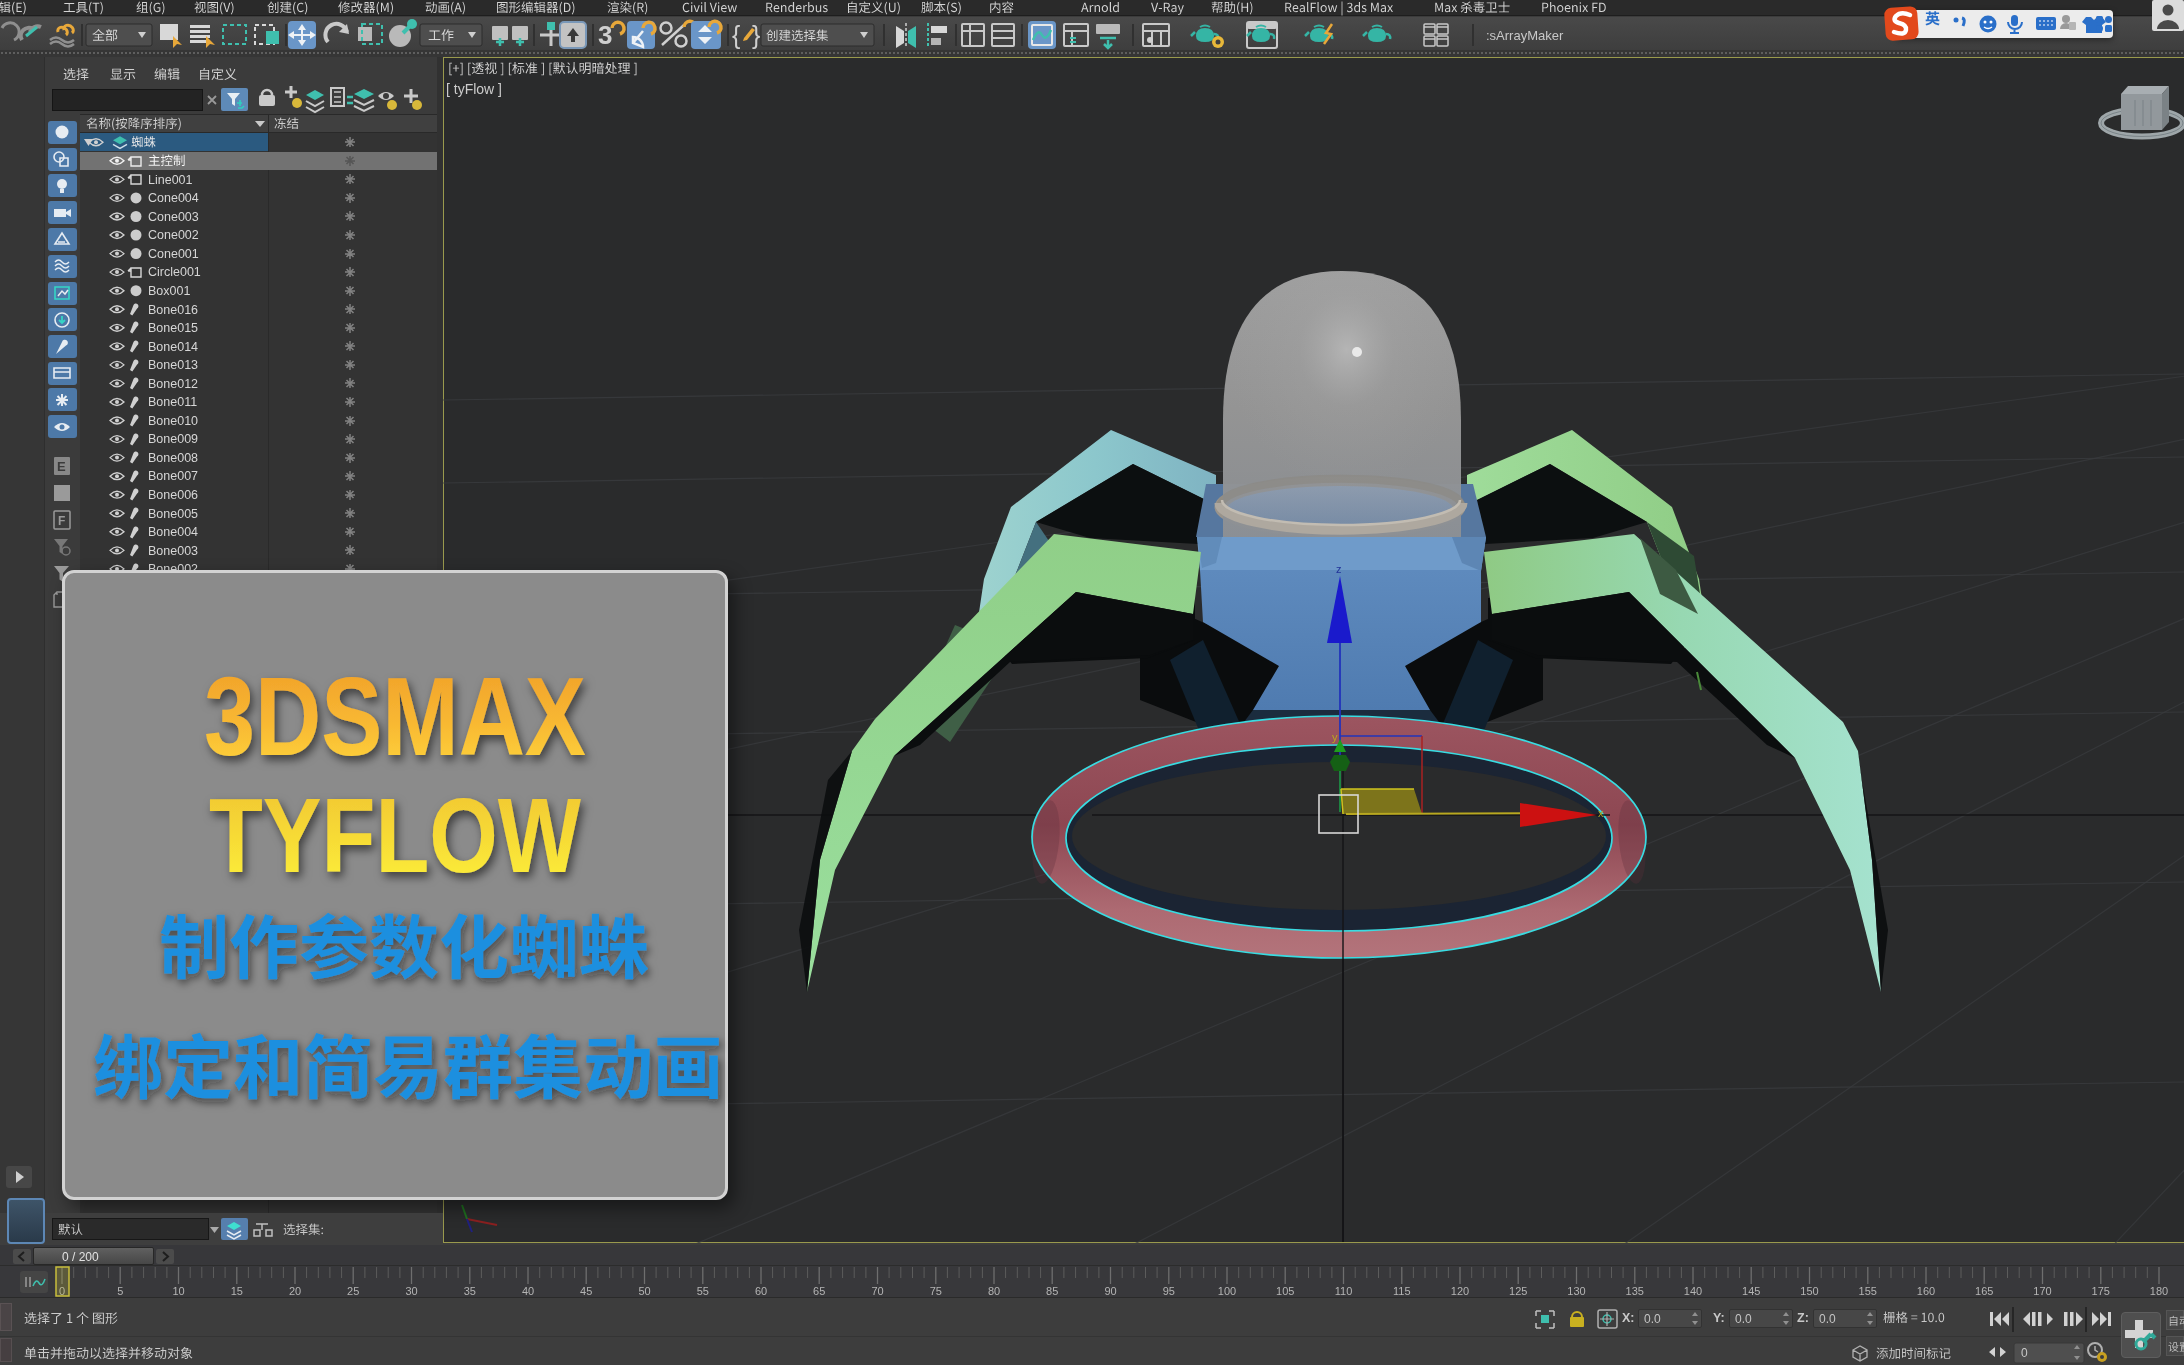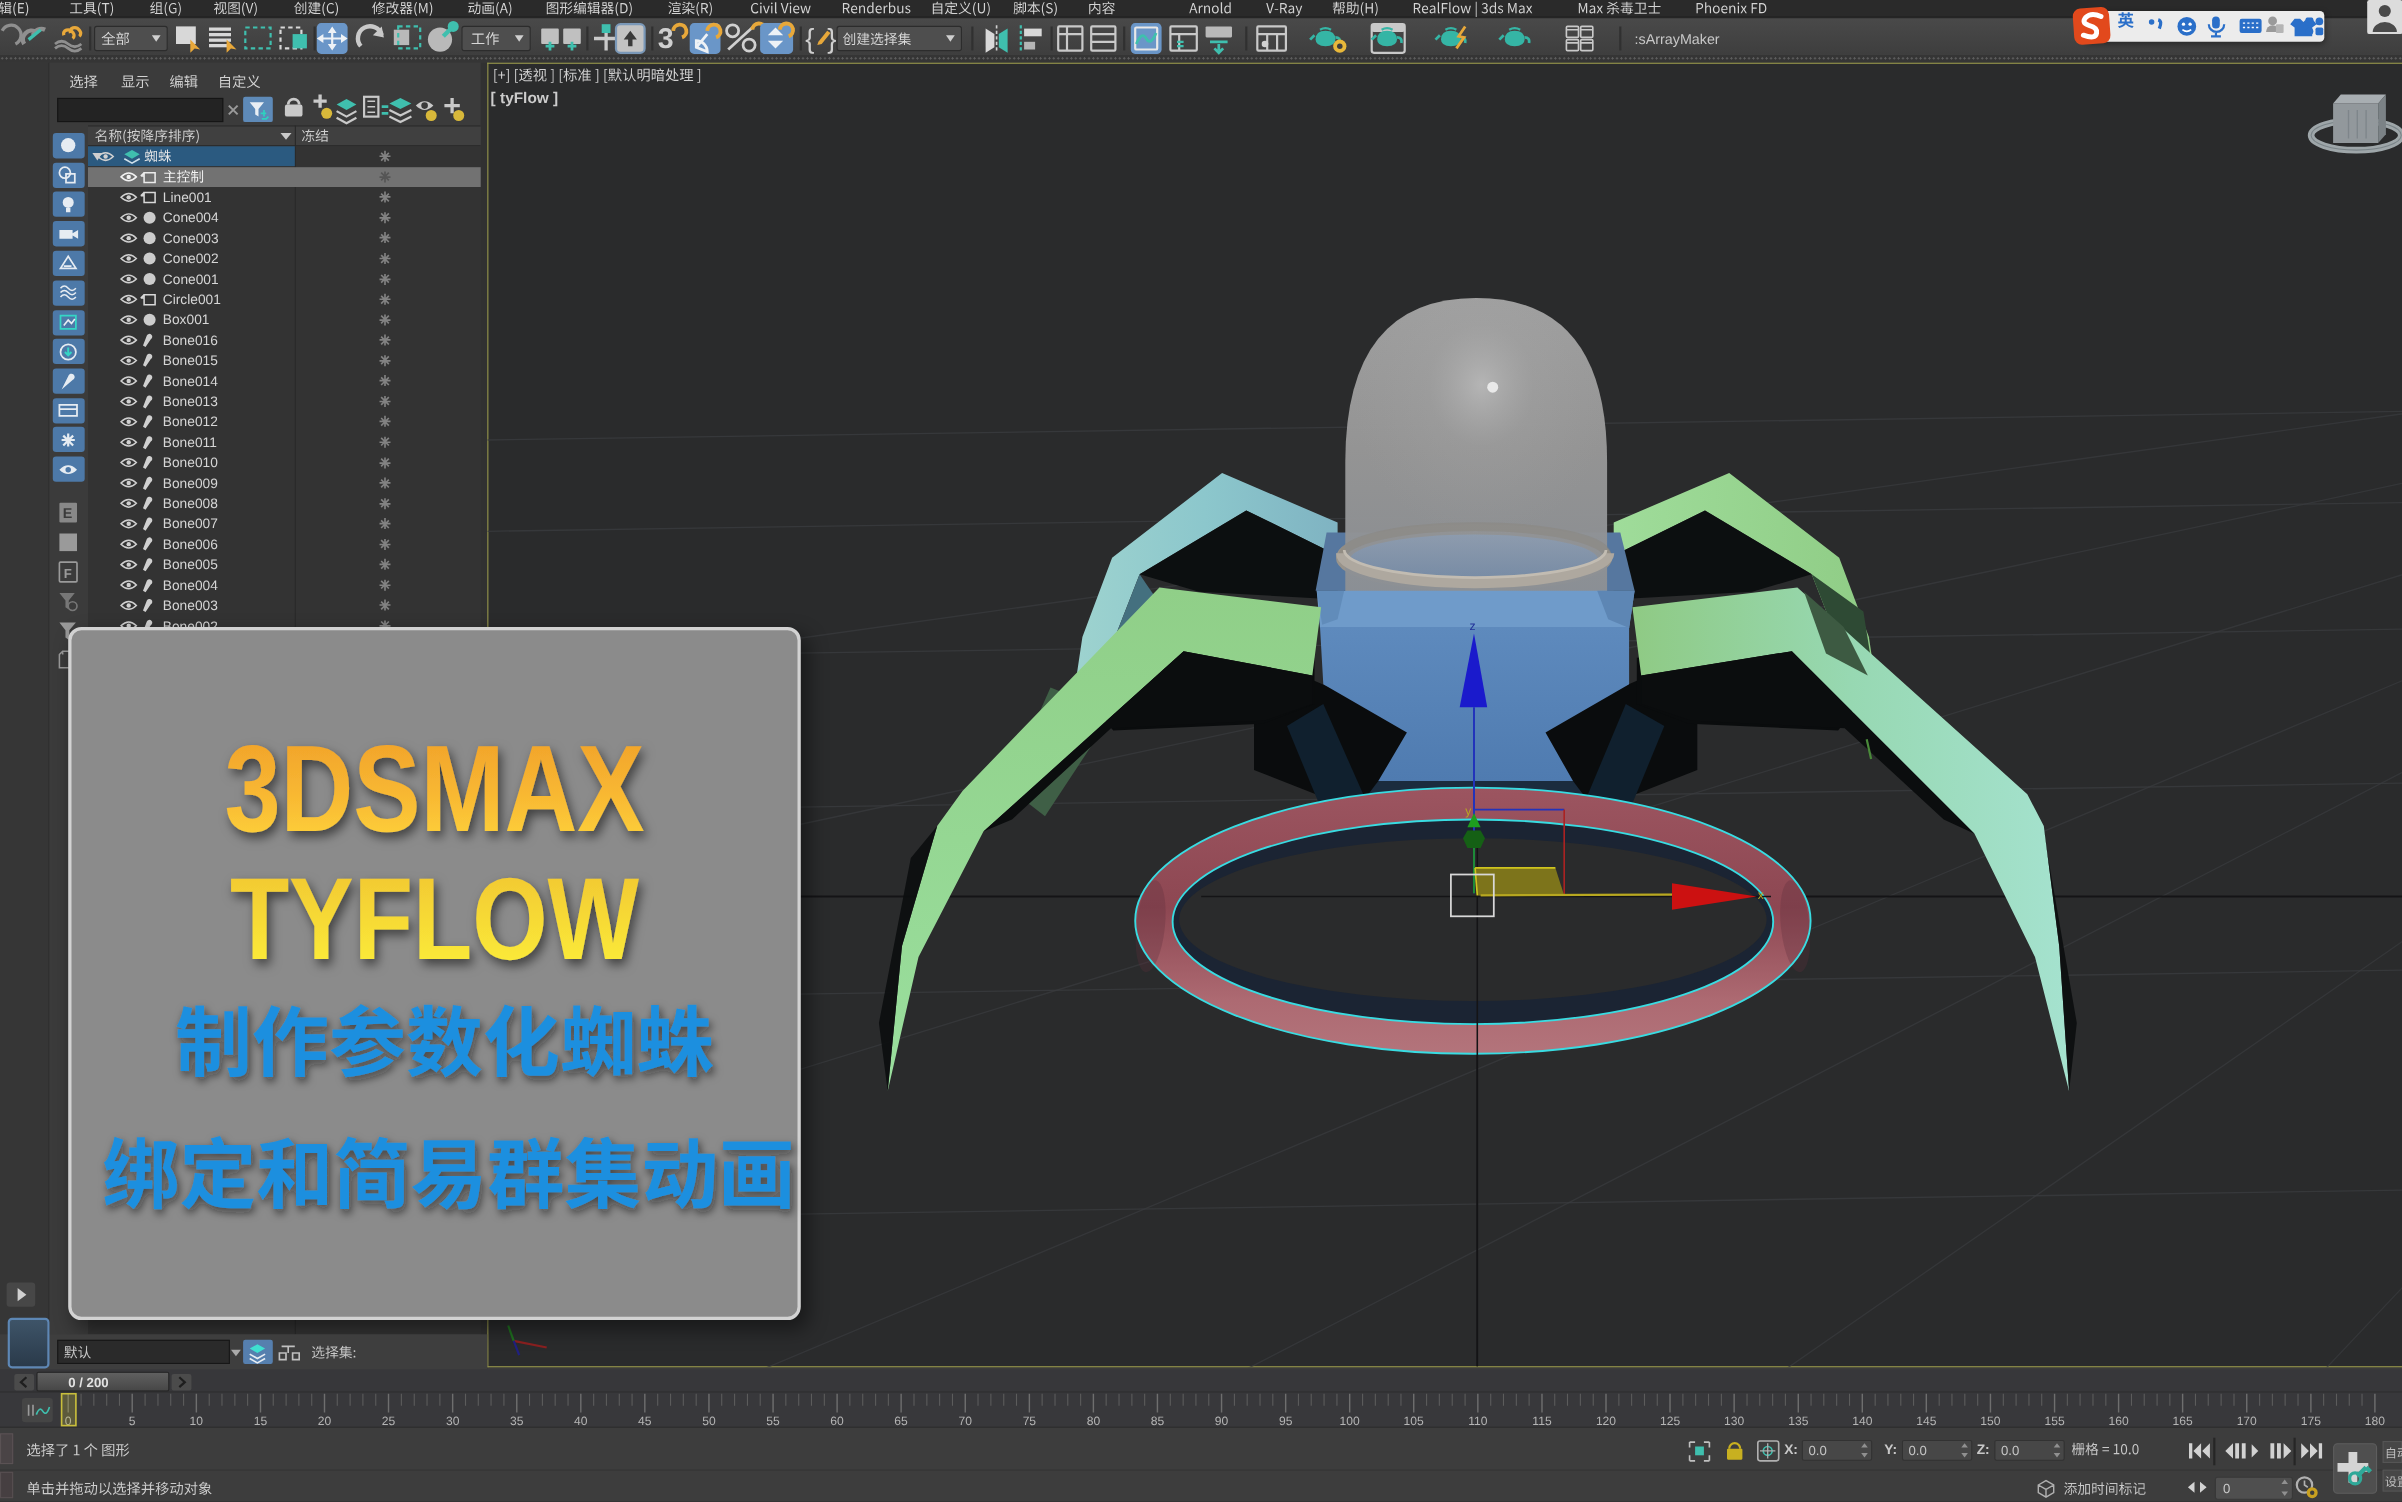--- a/index.html
+++ b/index.html
@@ -546,21 +546,21 @@
     <line x1="2135" y1="100" x2="2135" y2="126" stroke="#7e858a" stroke-width="1.2"></line>
     <line x1="2143" y1="100" x2="2143" y2="126" stroke="#7e858a" stroke-width="1.2"></line>
     <line x1="2151" y1="100" x2="2151" y2="126" stroke="#7e858a" stroke-width="1.2"></line>
     <line x1="467" y1="1219" x2="497" y2="1225" stroke="#8a2020" stroke-width="2"></line>
     <line x1="467" y1="1219" x2="462" y2="1205" stroke="#1f6f1f" stroke-width="2"></line>
     <line x1="467" y1="1219" x2="472" y2="1232" stroke="#202080" stroke-width="2"></line>
   </svg>
 <svg style="position:absolute;left:448px;top:60px" width="191" height="18" viewBox="0 -13 191 18" fill="#d0d0d0">
     <path transform="" d="M1.4 2.2H4.0V1.5H2.3V-9.6H4.0V-10.3H1.4Z M7.5 -1.5H8.5V-4.4H11.1V-5.2H8.5V-8.1H7.5V-5.2H4.9V-4.4H7.5Z M12.1 2.2H14.6V-10.3H12.1V-9.6H13.7V1.5H12.1Z M20.3 2.2H22.9V1.5H21.2V-9.6H22.9V-10.3H20.3Z M24.1 -9.9C24.9 -9.3 25.7 -8.4 26.1 -7.8L26.9 -8.4C26.5 -9.0 25.6 -9.9 24.8 -10.5ZM34.4 -10.7C32.9 -10.4 30.0 -10.1 27.7 -10.0C27.8 -9.9 27.9 -9.5 27.9 -9.3C28.9 -9.4 30.0 -9.4 31.0 -9.5V-8.5H27.4V-7.7H30.4C29.5 -6.8 28.2 -6.0 27.0 -5.6C27.2 -5.4 27.4 -5.1 27.6 -4.9C28.8 -5.4 30.1 -6.3 31.0 -7.3V-5.6H32.0V-7.3C32.8 -6.3 34.1 -5.4 35.3 -5.0C35.5 -5.2 35.7 -5.5 35.9 -5.7C34.7 -6.0 33.4 -6.9 32.5 -7.7H35.7V-8.5H32.0V-9.6C33.1 -9.7 34.2 -9.9 35.0 -10.0ZM28.4 -5.2V-4.5H29.9C29.7 -3.1 29.1 -2.1 27.3 -1.5C27.5 -1.3 27.8 -1.0 27.9 -0.8C29.9 -1.5 30.6 -2.7 30.8 -4.5H32.4C32.3 -4.1 32.2 -3.6 32.1 -3.3H34.3C34.2 -2.3 34.0 -1.9 33.9 -1.8C33.8 -1.7 33.7 -1.7 33.4 -1.7C33.2 -1.7 32.6 -1.7 32.0 -1.7C32.1 -1.5 32.2 -1.2 32.2 -1.0C32.9 -0.9 33.5 -0.9 33.8 -0.9C34.2 -0.9 34.4 -1.0 34.6 -1.2C34.9 -1.5 35.1 -2.2 35.2 -3.7C35.2 -3.8 35.2 -4.0 35.2 -4.0H33.1L33.4 -5.2ZM26.6 -5.9H24.0V-5.0H25.6V-1.1C25.1 -0.8 24.5 -0.4 23.9 0.2L24.5 1.0C25.3 0.2 26.0 -0.4 26.5 -0.4C26.8 -0.4 27.2 -0.1 27.7 0.2C28.5 0.8 29.6 0.9 31.1 0.9C32.4 0.9 34.6 0.8 35.6 0.8C35.6 0.5 35.8 -0.0 35.9 -0.3C34.6 -0.1 32.6 -0.0 31.1 -0.0C29.7 -0.0 28.7 -0.1 27.8 -0.6C27.2 -1.0 26.9 -1.3 26.6 -1.3Z M42.2 -10.3V-3.4H43.1V-9.4H47.1V-3.4H48.1V-10.3ZM38.3 -10.5C38.8 -9.9 39.3 -9.2 39.5 -8.7L40.3 -9.3C40.1 -9.7 39.6 -10.4 39.1 -10.9ZM44.6 -8.4V-5.9C44.6 -3.9 44.2 -1.4 40.9 0.3C41.1 0.5 41.4 0.8 41.5 1.1C43.5 0.0 44.5 -1.4 45.0 -2.8V-0.3C45.0 0.6 45.4 0.8 46.3 0.8H47.4C48.6 0.8 48.7 0.3 48.9 -1.7C48.6 -1.8 48.3 -1.9 48.0 -2.1C48.0 -0.2 47.9 0.1 47.5 0.1H46.4C46.0 0.1 45.9 0.0 45.9 -0.4V-3.6H45.3C45.5 -4.4 45.5 -5.2 45.5 -5.9V-8.4ZM37.1 -8.7V-7.8H40.3C39.5 -6.1 38.2 -4.5 36.8 -3.6C37.0 -3.4 37.2 -2.9 37.3 -2.7C37.8 -3.0 38.3 -3.5 38.8 -4.0V1.0H39.7V-4.6C40.2 -4.0 40.7 -3.2 41.0 -2.8L41.6 -3.6C41.4 -3.9 40.4 -5.0 39.9 -5.5C40.6 -6.4 41.1 -7.4 41.5 -8.4L40.9 -8.7L40.8 -8.7Z M52.7 2.2H55.2V-10.3H52.7V-9.6H54.4V1.5H52.7Z M60.9 2.2H63.5V1.5H61.8V-9.6H63.5V-10.3H60.9Z M70.0 -9.9V-9.0H75.6V-9.9ZM74.0 -4.2C74.7 -2.9 75.3 -1.2 75.5 -0.2L76.4 -0.5C76.1 -1.6 75.5 -3.2 74.9 -4.5ZM70.3 -4.4C70.0 -3.1 69.4 -1.7 68.7 -0.7C68.9 -0.6 69.3 -0.4 69.4 -0.2C70.1 -1.2 70.8 -2.7 71.2 -4.3ZM69.4 -6.8V-5.9H72.2V-0.2C72.2 -0.1 72.1 -0.0 71.9 0.0C71.8 0.0 71.2 0.0 70.5 -0.0C70.6 0.3 70.8 0.7 70.8 1.0C71.7 1.0 72.3 1.0 72.7 0.8C73.1 0.6 73.2 0.3 73.2 -0.2V-5.9H76.3V-6.8ZM66.5 -10.9V-8.2H64.6V-7.3H66.3C65.9 -5.6 65.1 -3.8 64.2 -2.8C64.4 -2.5 64.7 -2.1 64.8 -1.9C65.4 -2.7 66.1 -4.1 66.5 -5.5V1.0H67.5V-5.8C68.0 -5.1 68.5 -4.3 68.7 -3.9L69.3 -4.7C69.0 -5.0 67.9 -6.5 67.5 -6.9V-7.3H69.2V-8.2H67.5V-10.9Z M77.5 -9.9C78.2 -9.0 79.0 -7.8 79.3 -7.0L80.2 -7.5C79.9 -8.2 79.1 -9.5 78.4 -10.3ZM77.5 -0.0 78.5 0.4C79.1 -0.8 79.9 -2.5 80.4 -3.9L79.5 -4.4C78.9 -2.9 78.1 -1.1 77.5 -0.0ZM82.6 -5.1H85.3V-3.4H82.6ZM82.6 -6.0V-7.7H85.3V-6.0ZM84.8 -10.5C85.2 -9.9 85.6 -9.1 85.8 -8.6H82.8C83.1 -9.2 83.4 -9.9 83.6 -10.6L82.7 -10.8C82.1 -8.8 81.0 -6.9 79.7 -5.6C79.9 -5.5 80.2 -5.1 80.4 -4.9C80.8 -5.4 81.3 -6.0 81.7 -6.6V1.0H82.6V0.1H89.3V-0.8H86.3V-2.5H88.8V-3.4H86.3V-5.1H88.8V-6.0H86.3V-7.7H89.1V-8.6H85.8L86.7 -9.0C86.5 -9.5 86.0 -10.3 85.6 -10.8ZM82.6 -2.5H85.3V-0.8H82.6Z M93.3 2.2H95.9V-10.3H93.3V-9.6H95.0V1.5H93.3Z M101.5 2.2H104.1V1.5H102.4V-9.6H104.1V-10.3H101.5Z M114.4 -9.9C114.9 -9.2 115.6 -8.3 115.9 -7.8L116.5 -8.2C116.2 -8.7 115.6 -9.6 115.1 -10.2ZM106.7 -9.1C106.9 -8.5 107.1 -7.6 107.1 -7.1L107.6 -7.2C107.6 -7.8 107.4 -8.6 107.2 -9.2ZM107.2 -1.5C107.3 -0.8 107.3 0.1 107.3 0.7L108.0 0.6C108.0 0.0 107.9 -0.9 107.8 -1.6ZM108.4 -1.5C108.7 -0.9 108.8 -0.0 108.9 0.5L109.5 0.4C109.5 -0.2 109.3 -1.0 109.0 -1.7ZM109.8 -1.6C110.0 -1.1 110.2 -0.4 110.3 0.0L111.0 -0.2C110.9 -0.7 110.6 -1.3 110.4 -1.8ZM106.0 -1.8C105.8 -1.1 105.4 -0.1 105.0 0.5L105.7 0.8C106.0 0.2 106.4 -0.8 106.7 -1.6ZM109.4 -9.2C109.2 -8.6 109.0 -7.7 108.8 -7.1L109.2 -7.0C109.4 -7.5 109.7 -8.3 109.9 -9.0ZM113.4 -10.9V-8.0L113.4 -7.2H111.2V-6.2H113.4C113.2 -4.1 112.6 -1.6 110.8 0.4C111.0 0.6 111.3 0.8 111.5 1.0C112.9 -0.6 113.6 -2.4 114.0 -4.1C114.5 -1.9 115.3 -0.1 116.6 1.0C116.8 0.7 117.1 0.4 117.3 0.2C115.7 -1.0 114.7 -3.4 114.3 -6.2H116.9V-7.2H114.3L114.3 -8.0V-10.9ZM106.5 -9.8H108.0V-6.6H106.5ZM108.6 -9.8H110.1V-6.6H108.6ZM105.6 -4.9V-4.1H107.9V-3.1L105.3 -3.0L105.4 -2.1C106.9 -2.2 109.0 -2.3 111.0 -2.5L111.0 -3.3L108.7 -3.1V-4.1H110.8V-4.9H108.7V-5.8H110.9V-10.5H105.7V-5.8H107.9V-4.9Z M119.4 -10.1C120.0 -9.5 120.9 -8.6 121.3 -8.1L122.0 -8.8C121.6 -9.3 120.7 -10.1 120.0 -10.7ZM125.6 -10.9C125.6 -6.5 125.7 -1.9 122.4 0.4C122.6 0.5 122.9 0.8 123.1 1.0C124.9 -0.2 125.7 -2.1 126.2 -4.3C126.6 -2.4 127.6 -0.2 129.4 1.0C129.6 0.8 129.9 0.5 130.1 0.3C127.3 -1.5 126.7 -5.6 126.5 -6.9C126.6 -8.2 126.6 -9.6 126.6 -10.9ZM118.1 -6.8V-5.9H120.3V-1.4C120.3 -0.8 119.9 -0.4 119.6 -0.2C119.8 -0.0 120.1 0.3 120.2 0.5C120.3 0.3 120.7 0.0 123.2 -1.7C123.1 -1.9 123.0 -2.3 122.9 -2.6L121.3 -1.5V-6.8Z M134.9 -5.9V-3.3H132.5V-5.9ZM134.9 -6.7H132.5V-9.2H134.9ZM131.6 -10.1V-1.1H132.5V-2.4H135.8V-10.1ZM141.6 -9.5V-7.2H138.0V-9.5ZM137.0 -10.4V-5.7C137.0 -3.7 136.8 -1.2 134.6 0.5C134.8 0.6 135.2 0.9 135.3 1.1C136.8 -0.0 137.5 -1.6 137.8 -3.1H141.6V-0.2C141.6 -0.0 141.5 0.1 141.3 0.1C141.1 0.1 140.3 0.1 139.4 0.1C139.6 0.3 139.7 0.7 139.8 1.0C140.9 1.0 141.6 1.0 142.0 0.8C142.5 0.7 142.6 0.4 142.6 -0.2V-10.4ZM141.6 -6.3V-4.0H137.9C138.0 -4.6 138.0 -5.2 138.0 -5.7V-6.3Z M150.2 -1.7H154.3V-0.4H150.2ZM150.2 -2.5V-3.8H154.3V-2.5ZM149.3 -4.6V1.0H150.2V0.5H154.3V1.0H155.2V-4.6ZM151.4 -10.7C151.6 -10.3 151.8 -9.8 151.9 -9.4H148.8V-8.5H155.6V-9.4H152.9C152.8 -9.9 152.5 -10.5 152.3 -10.9ZM153.8 -8.4C153.6 -7.9 153.4 -7.1 153.1 -6.5H150.7L151.2 -6.6C151.1 -7.1 150.8 -7.9 150.6 -8.5L149.7 -8.2C150.0 -7.7 150.2 -7.0 150.3 -6.5H148.5V-5.6H156.0V-6.5H154.0C154.3 -7.0 154.6 -7.7 154.8 -8.3ZM147.1 -5.3V-2.3H145.4V-5.3ZM147.1 -6.2H145.4V-9.1H147.1ZM144.5 -10.0V-0.4H145.4V-1.4H148.0V-10.0Z M162.1 -8.0C161.8 -6.1 161.4 -4.6 160.7 -3.4C160.2 -4.3 159.8 -5.4 159.5 -6.9C159.6 -7.2 159.7 -7.6 159.8 -8.0ZM159.4 -10.9C159.0 -8.3 158.2 -5.9 157.2 -4.5C157.5 -4.4 157.8 -4.1 158.0 -4.0C158.3 -4.4 158.7 -5.0 158.9 -5.6C159.3 -4.3 159.7 -3.3 160.2 -2.5C159.4 -1.2 158.3 -0.3 157.0 0.3C157.2 0.4 157.6 0.8 157.8 1.1C159.0 0.4 160.0 -0.4 160.8 -1.7C162.4 0.2 164.5 0.6 166.8 0.6H168.7C168.7 0.4 168.9 -0.1 169.1 -0.4C168.6 -0.4 167.2 -0.4 166.8 -0.4C164.8 -0.4 162.9 -0.7 161.4 -2.5C162.3 -4.1 162.9 -6.1 163.2 -8.7L162.5 -8.9L162.3 -8.9H160.0C160.2 -9.4 160.3 -10.0 160.4 -10.6ZM164.5 -10.9V-1.3H165.6V-6.8C166.5 -5.7 167.4 -4.5 167.9 -3.7L168.7 -4.2C168.1 -5.2 166.9 -6.6 165.9 -7.7L165.6 -7.5V-10.9Z M175.7 -7.0H177.7V-5.3H175.7ZM178.6 -7.0H180.5V-5.3H178.6ZM175.7 -9.5H177.7V-7.8H175.7ZM178.6 -9.5H180.5V-7.8H178.6ZM173.7 -0.3V0.6H182.1V-0.3H178.6V-2.1H181.7V-3.0H178.6V-4.5H181.5V-10.3H174.8V-4.5H177.6V-3.0H174.7V-2.1H177.6V-0.3ZM170.0 -1.3 170.2 -0.3C171.4 -0.7 172.9 -1.2 174.3 -1.7L174.1 -2.6L172.7 -2.1V-5.4H174.0V-6.3H172.7V-9.1H174.2V-10.0H170.1V-9.1H171.7V-6.3H170.3V-5.4H171.7V-1.8C171.1 -1.6 170.5 -1.4 170.0 -1.3Z M185.9 2.2H188.5V-10.3H185.9V-9.6H187.6V1.5H185.9Z"></path>
   </svg>
-<div class="abs" style="left:446px;top:81px;font-size:14px;color:#cccccc;font-weight:bold;white-space:nowrap;">[ tyFlow ]</div>
+<div class="abs" style="left:446px;top:81px;font-size:14px;color:#cccccc;font-weight:normal;white-space:nowrap;">[ tyFlow ]</div>
 <div class="abs" style="left:62px;top:570px;width:666px;height:630px;background:#8b8b8b;border:3px solid #d2d2d2;border-radius:12px;box-shadow:6px 8px 18px rgba(0,0,0,0.45)"></div>
 <svg class="abs" style="left:62px;top:570px" width="666" height="630" viewBox="0 0 666 630">
     <defs>
 <linearGradient id="gold" x1="0" y1="0" x2="0" y2="1">
  <stop offset="0" stop-color="#ef9c28"></stop>
         <stop offset="0.55" stop-color="#f8b832"></stop>
         <stop offset="1" stop-color="#ffd93e"></stop>
       </linearGradient>
 <linearGradient id="gold2" x1="0" y1="0" x2="0" y2="1">
  <stop offset="0" stop-color="#f0c231"></stop>
@@ -594,21 +594,21 @@
     <path d="M256 1224 h12 M262 1224 v6 M254 1230 h6 v6 h-6 z M266 1230 h6 v6 h-6 z" stroke="#c0c0c0" stroke-width="1.5" fill="none"></path>
   </svg>
 <svg style="position:absolute;left:283px;top:1222px" width="42" height="18" viewBox="0 -12 42 18" fill="#c8c8c8">
     <path transform="" d="M0.8 -9.6C1.5 -9.0 2.3 -8.1 2.7 -7.5L3.5 -8.1C3.1 -8.7 2.2 -9.5 1.5 -10.1ZM5.6 -10.1C5.3 -9.0 4.8 -7.9 4.1 -7.2C4.3 -7.1 4.7 -6.8 4.9 -6.7C5.2 -7.0 5.4 -7.5 5.7 -8.0H7.5V-6.1H4.0V-5.3H6.3C6.1 -3.7 5.5 -2.5 3.7 -1.8C3.9 -1.6 4.1 -1.3 4.2 -1.0C6.3 -1.9 7.0 -3.3 7.2 -5.3H8.5V-2.4C8.5 -1.4 8.7 -1.2 9.6 -1.2C9.8 -1.2 10.7 -1.2 10.9 -1.2C11.7 -1.2 11.9 -1.6 12.0 -3.2C11.7 -3.2 11.3 -3.4 11.2 -3.5C11.1 -2.2 11.1 -2.0 10.8 -2.0C10.6 -2.0 9.9 -2.0 9.8 -2.0C9.5 -2.0 9.4 -2.1 9.4 -2.4V-5.3H11.9V-6.1H8.5V-8.0H11.4V-8.8H8.5V-10.5H7.5V-8.8H6.1C6.2 -9.1 6.4 -9.5 6.5 -9.9ZM3.1 -5.7H0.7V-4.8H2.2V-1.0C1.7 -0.8 1.1 -0.3 0.6 0.2L1.2 1.0C1.9 0.2 2.6 -0.4 3.0 -0.4C3.3 -0.4 3.7 -0.1 4.2 0.2C5.0 0.7 6.1 0.9 7.5 0.9C8.7 0.9 10.8 0.8 11.8 0.7C11.8 0.5 12.0 -0.0 12.1 -0.2C10.8 -0.1 8.9 -0.0 7.5 -0.0C6.2 -0.0 5.1 -0.1 4.4 -0.6C3.8 -0.9 3.5 -1.2 3.1 -1.2Z M14.7 -10.5V-8.0H13.1V-7.1H14.7V-4.5C14.1 -4.2 13.4 -4.1 12.9 -3.9L13.2 -3.0L14.7 -3.5V-0.2C14.7 0.0 14.7 0.1 14.5 0.1C14.3 0.1 13.9 0.1 13.3 0.1C13.4 0.3 13.6 0.7 13.6 1.0C14.4 1.0 14.9 0.9 15.2 0.8C15.5 0.6 15.6 0.4 15.6 -0.2V-3.8L17.1 -4.3L16.9 -5.2L15.6 -4.7V-7.1H17.1V-8.0H15.6V-10.5ZM22.6 -9.0C22.1 -8.3 21.5 -7.8 20.8 -7.3C20.1 -7.8 19.6 -8.3 19.1 -9.0ZM17.4 -9.8V-9.0H18.2C18.7 -8.2 19.3 -7.4 20.1 -6.8C19.1 -6.2 18.0 -5.8 16.9 -5.5C17.1 -5.3 17.3 -5.0 17.4 -4.8C18.6 -5.1 19.7 -5.6 20.8 -6.2C21.7 -5.6 22.9 -5.1 24.1 -4.7C24.2 -5.0 24.5 -5.3 24.7 -5.5C23.5 -5.8 22.4 -6.2 21.5 -6.8C22.5 -7.5 23.3 -8.5 23.9 -9.6L23.3 -9.9L23.1 -9.8ZM20.2 -5.2V-4.0H17.7V-3.2H20.2V-1.9H17.1V-1.1H20.2V1.0H21.2V-1.1H24.5V-1.9H21.2V-3.2H23.6V-4.0H21.2V-5.2Z M30.8 -3.7V-2.8H25.7V-2.0H29.9C28.7 -1.1 26.9 -0.3 25.4 0.1C25.6 0.3 25.8 0.6 26.0 0.9C27.6 0.4 29.5 -0.6 30.8 -1.7V1.0H31.7V-1.7C33.0 -0.7 34.9 0.3 36.5 0.8C36.6 0.5 36.9 0.2 37.1 -0.0C35.5 -0.4 33.8 -1.2 32.6 -2.0H36.8V-2.8H31.7V-3.7ZM31.1 -6.9V-6.1H28.1V-6.9ZM30.8 -10.3C31.0 -10.0 31.2 -9.5 31.4 -9.2H28.6C28.8 -9.6 29.1 -10.0 29.3 -10.3L28.3 -10.5C27.8 -9.4 26.8 -8.0 25.4 -7.0C25.6 -6.9 25.9 -6.6 26.1 -6.4C26.4 -6.7 26.8 -7.0 27.1 -7.4V-3.4H28.1V-3.8H36.5V-4.5H32.0V-5.4H35.6V-6.1H32.0V-6.9H35.6V-7.6H32.0V-8.4H36.1V-9.2H32.4C32.2 -9.6 31.9 -10.1 31.7 -10.5ZM31.1 -7.6H28.1V-8.4H31.1ZM31.1 -5.4V-4.5H28.1V-5.4Z M39.2 -4.9C39.7 -4.9 40.1 -5.2 40.1 -5.8C40.1 -6.3 39.7 -6.6 39.2 -6.6C38.8 -6.6 38.4 -6.3 38.4 -5.8C38.4 -5.2 38.8 -4.9 39.2 -4.9ZM39.2 0.2C39.7 0.2 40.1 -0.2 40.1 -0.7C40.1 -1.2 39.7 -1.6 39.2 -1.6C38.8 -1.6 38.4 -1.2 38.4 -0.7C38.4 -0.2 38.8 0.2 39.2 0.2Z"></path>
   </svg>
 <div class="abs" style="left:0px;top:1245px;width:2184px;height:21px;background:#37373a;border-bottom:1px solid #2c2c2c"></div>
 <div class="abs" style="left:13px;top:1249px;width:18px;height:15px;background:#4b4b4b;border-radius:2px"><svg width="18" height="15">
       <path d="M11 3 l-5 4.5 5 4.5" stroke="#1e1e1e" stroke-width="2" fill="none"></path>
     </svg></div>
 <div class="abs" style="left:33px;top:1247px;width:121px;height:18px;background:linear-gradient(#606060,#474747);border:1px solid #272727;border-radius:2px"></div>
-<div class="abs" style="left:62px;top:1250px;font-size:12px;color:#e2e2e2;font-weight:bold;white-space:nowrap;">0 / 200</div>
+<div class="abs" style="left:62px;top:1250px;font-size:12px;color:#e2e2e2;font-weight:normal;white-space:nowrap;">0 / 200</div>
 <div class="abs" style="left:156px;top:1249px;width:18px;height:15px;background:#4b4b4b;border-radius:2px"><svg width="18" height="15">
       <path d="M7 3 l5 4.5 -5 4.5" stroke="#1e1e1e" stroke-width="2" fill="none"></path>
     </svg></div>
 <div class="abs" style="left:0px;top:1266px;width:2184px;height:32px;background:#38383b;border-bottom:1px solid #2a2a2a"></div>
 <svg class="abs" style="left:0;top:1266px" width="2184" height="32" viewBox="0 1266 2184 32">
     <rect x="20" y="1271" width="28" height="22" rx="3" fill="#454545"></rect>
     <path d="M26 1277 v10 M30 1277 v10" stroke="#9a9a9a" stroke-width="1.5"></path>
     <path d="M33 1286 q3 -8 6 -3 q3 5 6 -4" stroke="#3fbfae" stroke-width="1.5" fill="none"></path>
     <line x1="62.0" y1="1267" x2="62.0" y2="1284" stroke="#6e6e6e" stroke-width="1.3"></line>
     <text x="62.0" y="1295" text-anchor="middle" font-family="Liberation Sans" font-size="11" fill="#b4b4b4">0</text>

